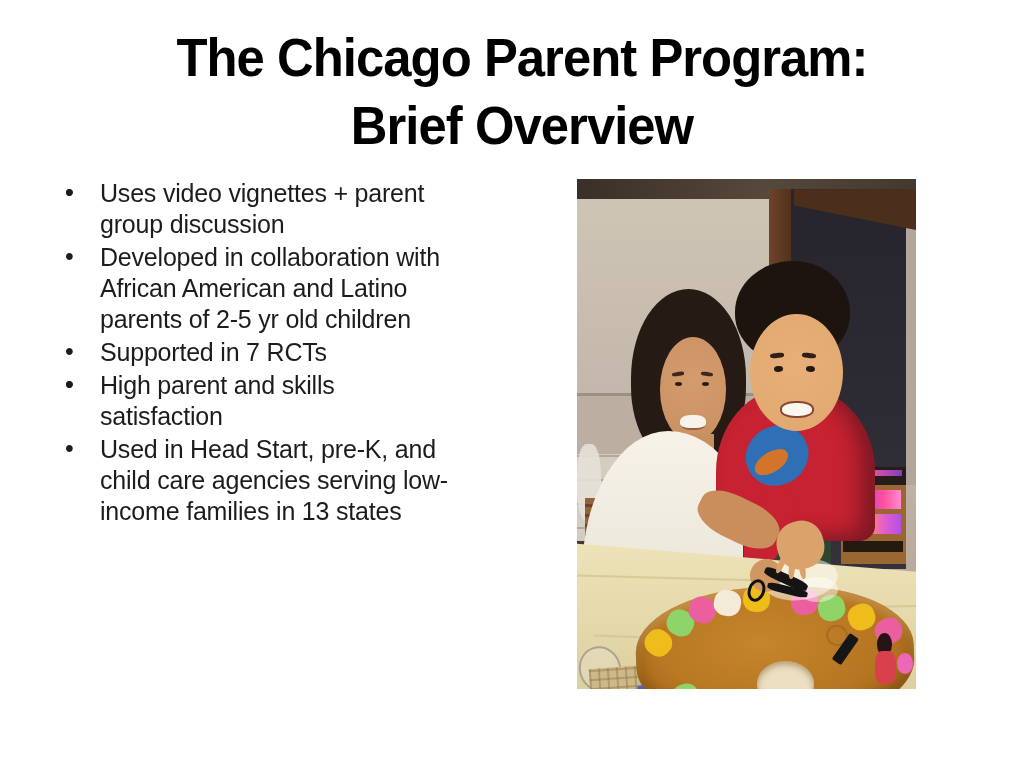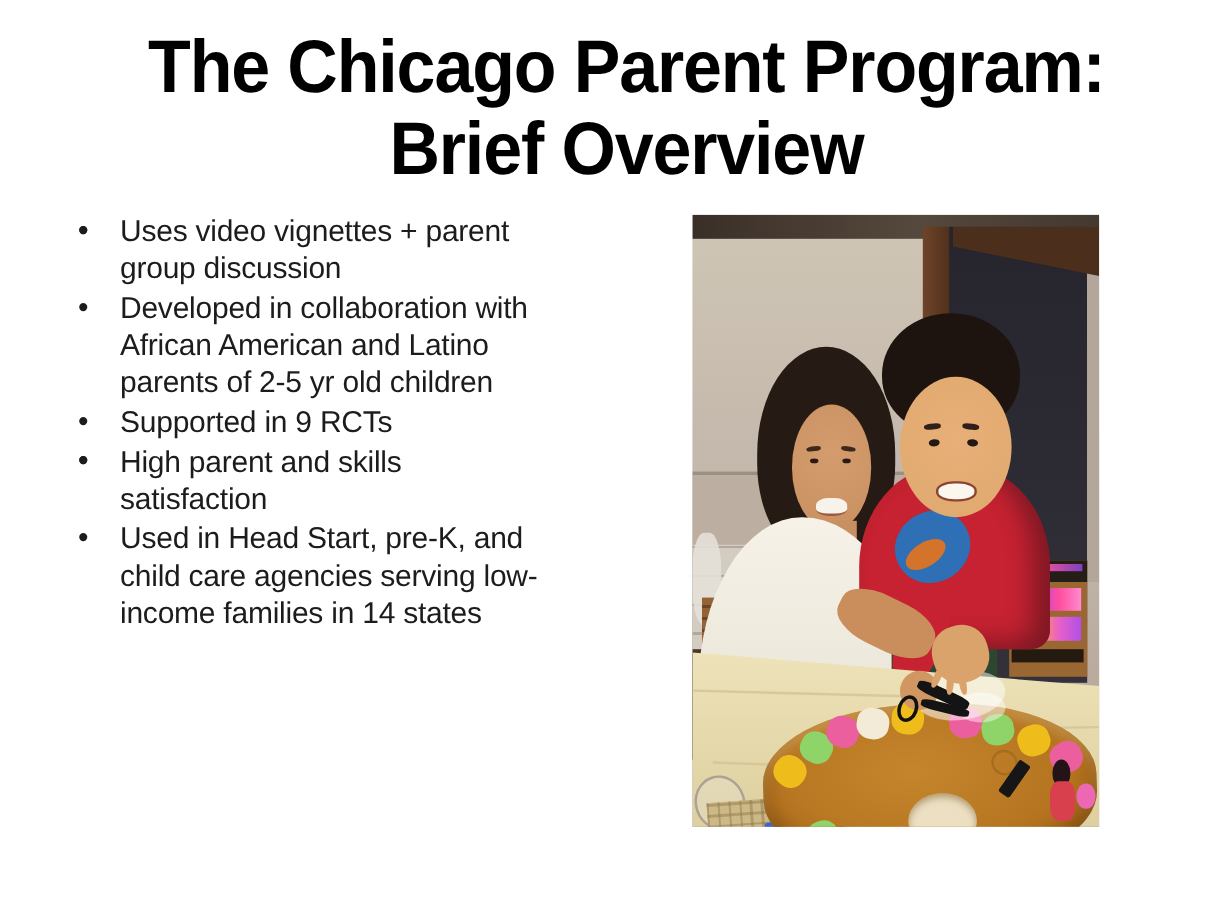--- a/index.html
+++ b/index.html
@@ -1,20 +1,20 @@
 <!DOCTYPE html>
 <html><head>
 <meta charset="utf-8">
 <style>
   html,body{margin:0;padding:0;background:#ffffff;}
   .slide{position:relative;width:1024px;height:768px;background:#ffffff;overflow:hidden;
          font-family:"Liberation Sans","DejaVu Sans",sans-serif;}
   
   .title{position:absolute;top:23px;left:20px;right:0;text-align:center;color:#000;
-         font-weight:bold;font-size:62px;line-height:68px;letter-spacing:-1px;}
+         font-weight:bold;font-size:54px;line-height:68px;letter-spacing:-1px;}
   .title-line{display:block;transform:scaleX(.94);transform-origin:50% 50%;}
   
   .bullets{position:absolute;left:63px;top:176px;width:486px;}
   .bullets ul{list-style:none;margin:0;padding:0;}
   .bullets li{position:relative;padding-left:37px;margin-bottom:2px;color:#1c1c1c;
               font-size:25px;line-height:31px;letter-spacing:-0.2px;}
   .dot{position:absolute;left:2px;top:-1px;}
   .txt{white-space:pre-line;}
   
   .photo{position:absolute;left:577px;top:179px;width:339px;height:510px;overflow:hidden;
@@ -32,27 +32,27 @@
   </div>
 
   <div class="bullets">
     <ul>
       <li><span class="dot">•</span></li>
       <li><span class="dot">•</span><span class="txt">Uses video vignettes + parent
 group discussion</span></li>
       <li><span class="dot">•</span><span class="txt">Developed in collaboration with
 African American and Latino
 parents of 2-5 yr old children</span></li>
-      <li><span class="dot">•</span><span class="txt">Supported in 9 RCTs</span></li>
+      <li><span class="dot">•</span><span class="txt">Supported in 7 RCTs</span></li>
       <li><span class="dot">•</span></li>
       <li><span class="dot">•</span><span class="txt">High parent and skills
 satisfaction</span></li>
       <li><span class="dot">•</span><span class="txt">Used in Head Start, pre-K, and
 child care agencies serving low-
-income families in 14 states</span></li>
+income families in 13 states</span></li>
     </ul>
   </div>
 
   <div class="photo" role="img" aria-label="Mother in white shirt and smiling boy in red iguana sweater at a table, cutting a large ring-shaped cake decorated with yellow, green and pink candied strips">
 
     <div class="ly" style="left:0;top:0;width:100%;height:4%;background:linear-gradient(90deg,#3a2f28,#55483c 55%,#43392f);"></div>
     <div class="ly" style="left:0;top:42%;width:60%;height:0.5%;background:#9c9081;"></div>
     <div class="ly" style="left:0;top:42.5%;width:58%;height:30%;background:#bcafa2;"></div>
     <div class="ly" style="left:0;top:54%;width:18%;height:19%;background:repeating-linear-gradient(0deg,#d3ccc0 0 22px,#b3a899 22px 24px);"></div>
     <div class="ly" style="left:0;top:52%;width:7%;height:15%;background:#e4e0d8;border-radius:40%;opacity:.9;"></div>

